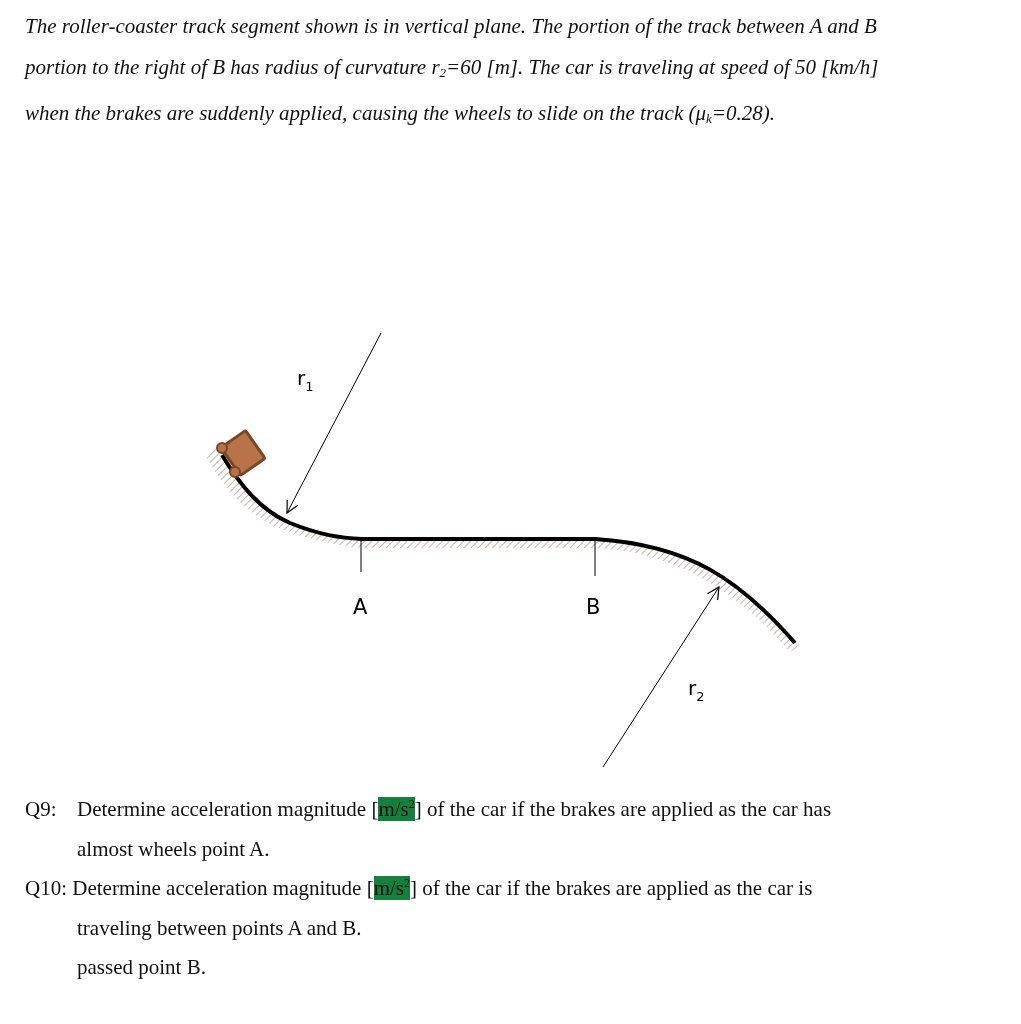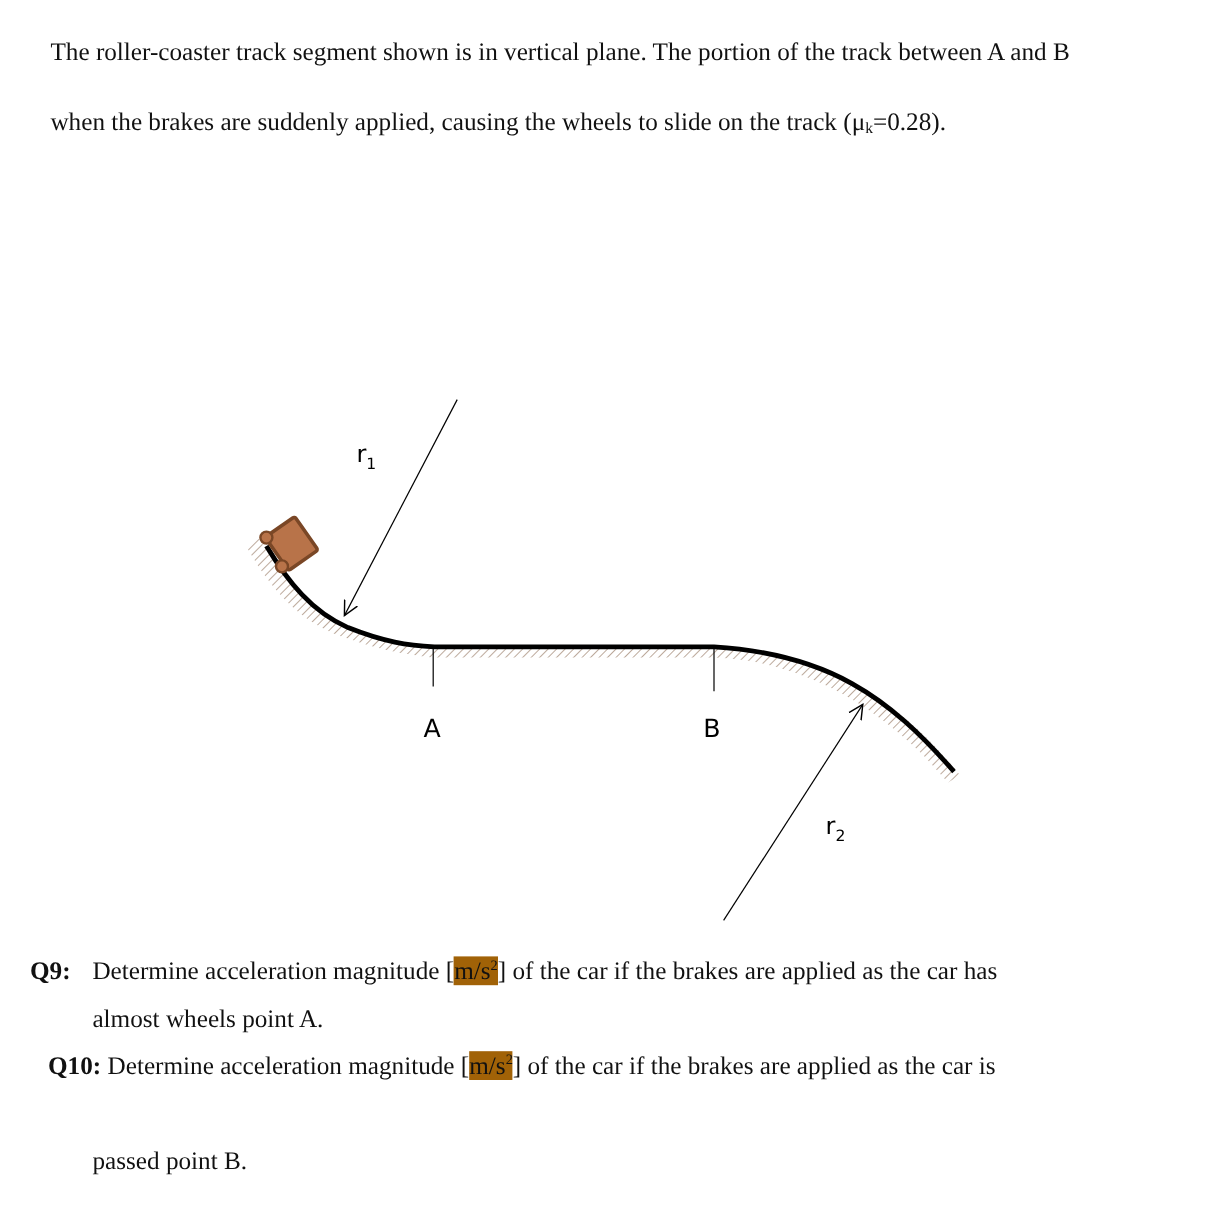--- a/index.html
+++ b/index.html
@@ -1,33 +1,34 @@
 <!DOCTYPE html>
 <html><head>
 <meta charset="utf-8">
 <style>
   html, body { margin: 0; padding: 0; background: #ffffff; }
   body { width: 1021px; height: 1024px; position: relative; overflow: hidden;
          font-family: "Liberation Serif", "DejaVu Serif", serif; color: #111; }
   .intro { position: absolute; left: 25px; top: 6px; width: 980px; font-size: 21px; line-height: 40.5px; }
-  .intro p { margin: 17px; }
+  .intro p { margin: 0; font-style: italic; }
   sub.s { font-size: 13px; vertical-align: -3px; }
   .diagram { position: absolute; left: 0; top: 320px; width: 1021px; height: 460px; }
   .q { position: absolute; left: 25px; width: 980px; font-size: 21px; line-height: 39.5px; }
-  .q .qlabel { font-weight: bold; display: inline-block; }
+  .q .qlabel { font-weight: normal; display: inline-block; }
   .q .cont { padding-left: 52px; }
-  .hl { background: #a16207; }
+  .hl { background: #15803d; }
   sup.u { font-size: 12px; vertical-align: 8px; line-height: 0; }
   .lbl { font-family: "DejaVu Sans", "Liberation Sans", sans-serif; }
 </style>
 </head>
 <body>
 
 <div class="intro">
   <p><span>The roller-coaster track segment shown is in vertical plane. The portion of the track between A and B</span></p>
+  <p><span>portion to the right of B has radius of curvature r</span><sub class="s">2</sub><span>=60 [m]. The car is traveling at speed of 50 [km/h]</span></p>
   <p><span>when the brakes are suddenly applied, causing the wheels to slide on the track (μ</span><sub class="s">k</sub><span>=0.28).</span></p>
 </div>
 
 <svg class="diagram" viewBox="0 320 1021 460" width="1021" height="460">
   <defs>
     <pattern id="hatch" width="5" height="5" patternUnits="userSpaceOnUse" patternTransform="rotate(45)">
       <line x1="0" y1="0" x2="0" y2="5" stroke="#b9a597" stroke-width="1.6"></line>
     </pattern>
     <marker id="arrowOpen" markerWidth="14" markerHeight="14" refX="12" refY="7" orient="auto" markerUnits="userSpaceOnUse">
       <path d="M0,1 L12,7 L0,13" fill="none" stroke="#000" stroke-width="1.2"></path>
@@ -55,19 +56,20 @@
   <text class="lbl" x="688" y="695" font-size="20" font-family="DejaVu Sans, sans-serif"><tspan>r</tspan><tspan font-size="13" dy="6">2</tspan></text>
   <text x="353" y="614" font-size="21" font-family="DejaVu Sans, sans-serif">A</text>
   <text x="586" y="614" font-size="21" font-family="DejaVu Sans, sans-serif">B</text>
 </svg>
 
 <div class="q" style="top:790px;">
   <div><span class="qlabel" style="width:52px">Q9:</span><span>Determine acceleration magnitude [</span><span class="hl"><span>m/s</span><sup class="u">2</sup></span><span>] of the car if the brakes are applied as the car has</span></div>
   <div class="cont">almost wheels point A.</div>
 </div>
 
-<div class="q" style="top:869px;margin-left:15px;">
+<div class="q" style="top:869px;">
   <div><span class="qlabel">Q10:</span> <span>Determine acceleration magnitude [</span><span class="hl"><span>m/s</span><sup class="u">2</sup></span><span>] of the car if the brakes are applied as the car is</span></div>
+  <div class="cont">traveling between points A and B.</div>
 </div>
 
 <div class="q" style="top:948px;">
   <div class="cont">passed point B.</div>
 </div>
 
 </body></html>

